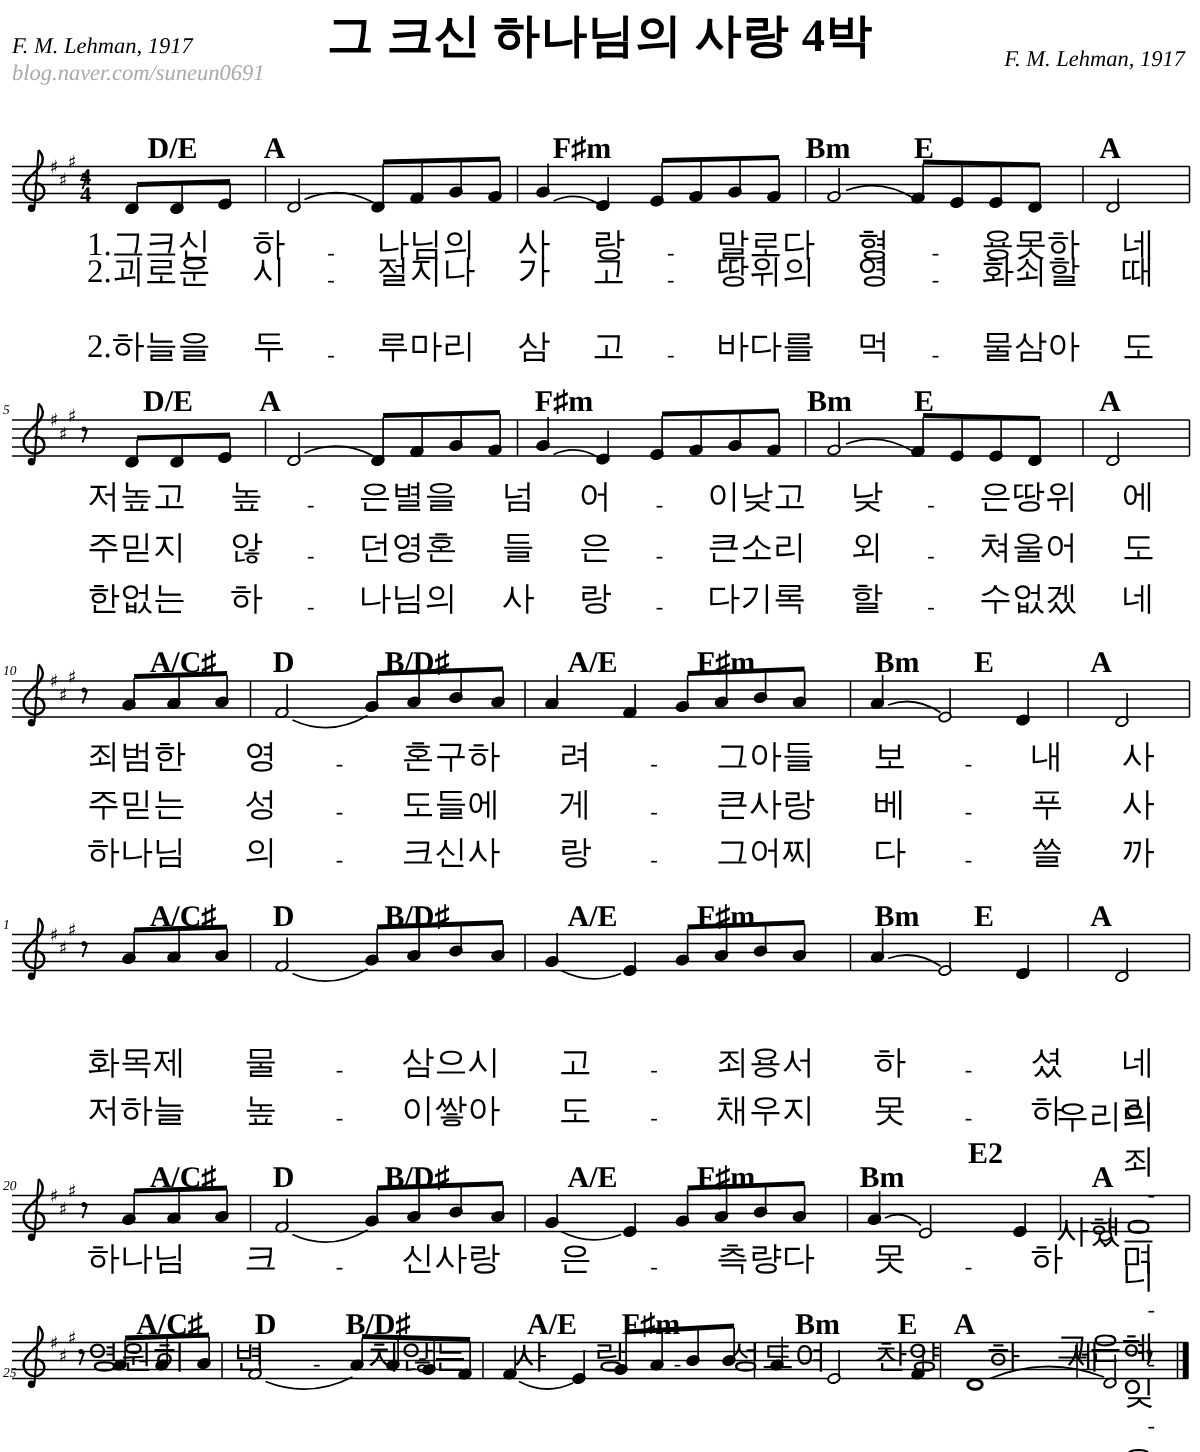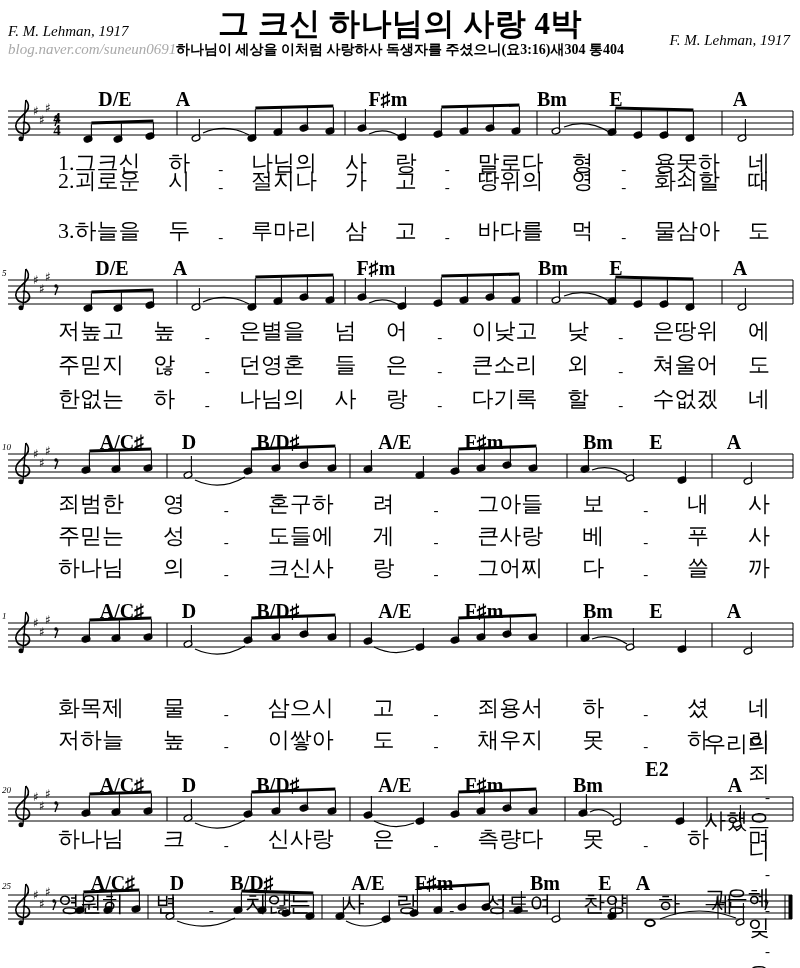--- a/index.html
+++ b/index.html
@@ -22,21 +22,20 @@
   .lyric-row .dash{font-size:15px;}
   svg.staff{position:absolute;left:0;}
 </style>
 </head>
 <body>
 
 <div class="page">
   <div class="title">그 크신 하나님의 사랑 4박</div>
   <div class="credit-left">F. M. Lehman, 1917</div>
   <div class="blog">blog.naver.com/suneun0691</div>
-  <div class="subtitle">하나님이 세상을 이처럼 사랑하사 독생자를 주셨으니(요3:16)새304 통404</div>
   <div class="credit-right">F. M. Lehman, 1917</div>
   <div id="systems">
       <div class="chord" style="left: 115px; top: 89px;">D/E</div>
       <div class="chord" style="left: 183px; top: 89px;">A</div>
       <div class="chord" style="left: 388px; top: 89px;">F♯m</div>
       <div class="chord" style="left: 552px; top: 89px;">Bm</div>
       <div class="chord" style="left: 616px; top: 89px;">E</div>
       <div class="chord" style="left: 740px; top: 89px;">A</div>
       <svg width="800" height="52" class="staff" style="top: 97px;">
         <line x1="8" y1="14" x2="793" y2="14" stroke="#000" stroke-width="1"></line>
@@ -131,21 +130,21 @@
         <span>가</span>
         <span>고</span>
         <span class="dash">-</span>
         <span>땅위의</span>
         <span>영</span>
         <span class="dash">-</span>
         <span>화쇠할</span>
         <span>때</span>
       </div>
       <div class="lyric-row" style="top: 216px;">
-        <span>3.하늘을</span>
+        <span>2.하늘을</span>
         <span>두</span>
         <span class="dash">-</span>
         <span>루마리</span>
         <span>삼</span>
         <span>고</span>
         <span class="dash">-</span>
         <span>바다를</span>
         <span>먹</span>
         <span class="dash">-</span>
         <span>물삼아</span>
@@ -571,21 +570,21 @@
         <span class="dash">-</span>
         <span>신사랑</span>
         <span>은</span>
         <span class="dash">-</span>
         <span>측량다</span>
         <span>못</span>
         <span class="dash">-</span>
         <span>하</span>
         <span>며</span>
       </div>
-      <div class="mnum" style="top: 881px;">25</div>
+      <div class="mnum" style="top: 910px;">25</div>
       <div class="chord" style="left: 113px; top: 873px;">A/C♯</div>
       <div class="chord" style="left: 177px; top: 873px;">D</div>
       <div class="chord" style="left: 252px; top: 873px;">B/D♯</div>
       <div class="chord" style="left: 368px; top: 873px;">A/E</div>
       <div class="chord" style="left: 434px; top: 873px;">F♯m</div>
       <div class="chord" style="left: 545px; top: 873px;">Bm</div>
       <div class="chord" style="left: 605px; top: 873px;">E</div>
       <div class="chord" style="left: 643px; top: 873px;">A</div>
       <svg width="800" height="52" class="staff" style="top: 881px;">
         <line x1="8" y1="14" x2="792" y2="14" stroke="#000" stroke-width="1"></line>

